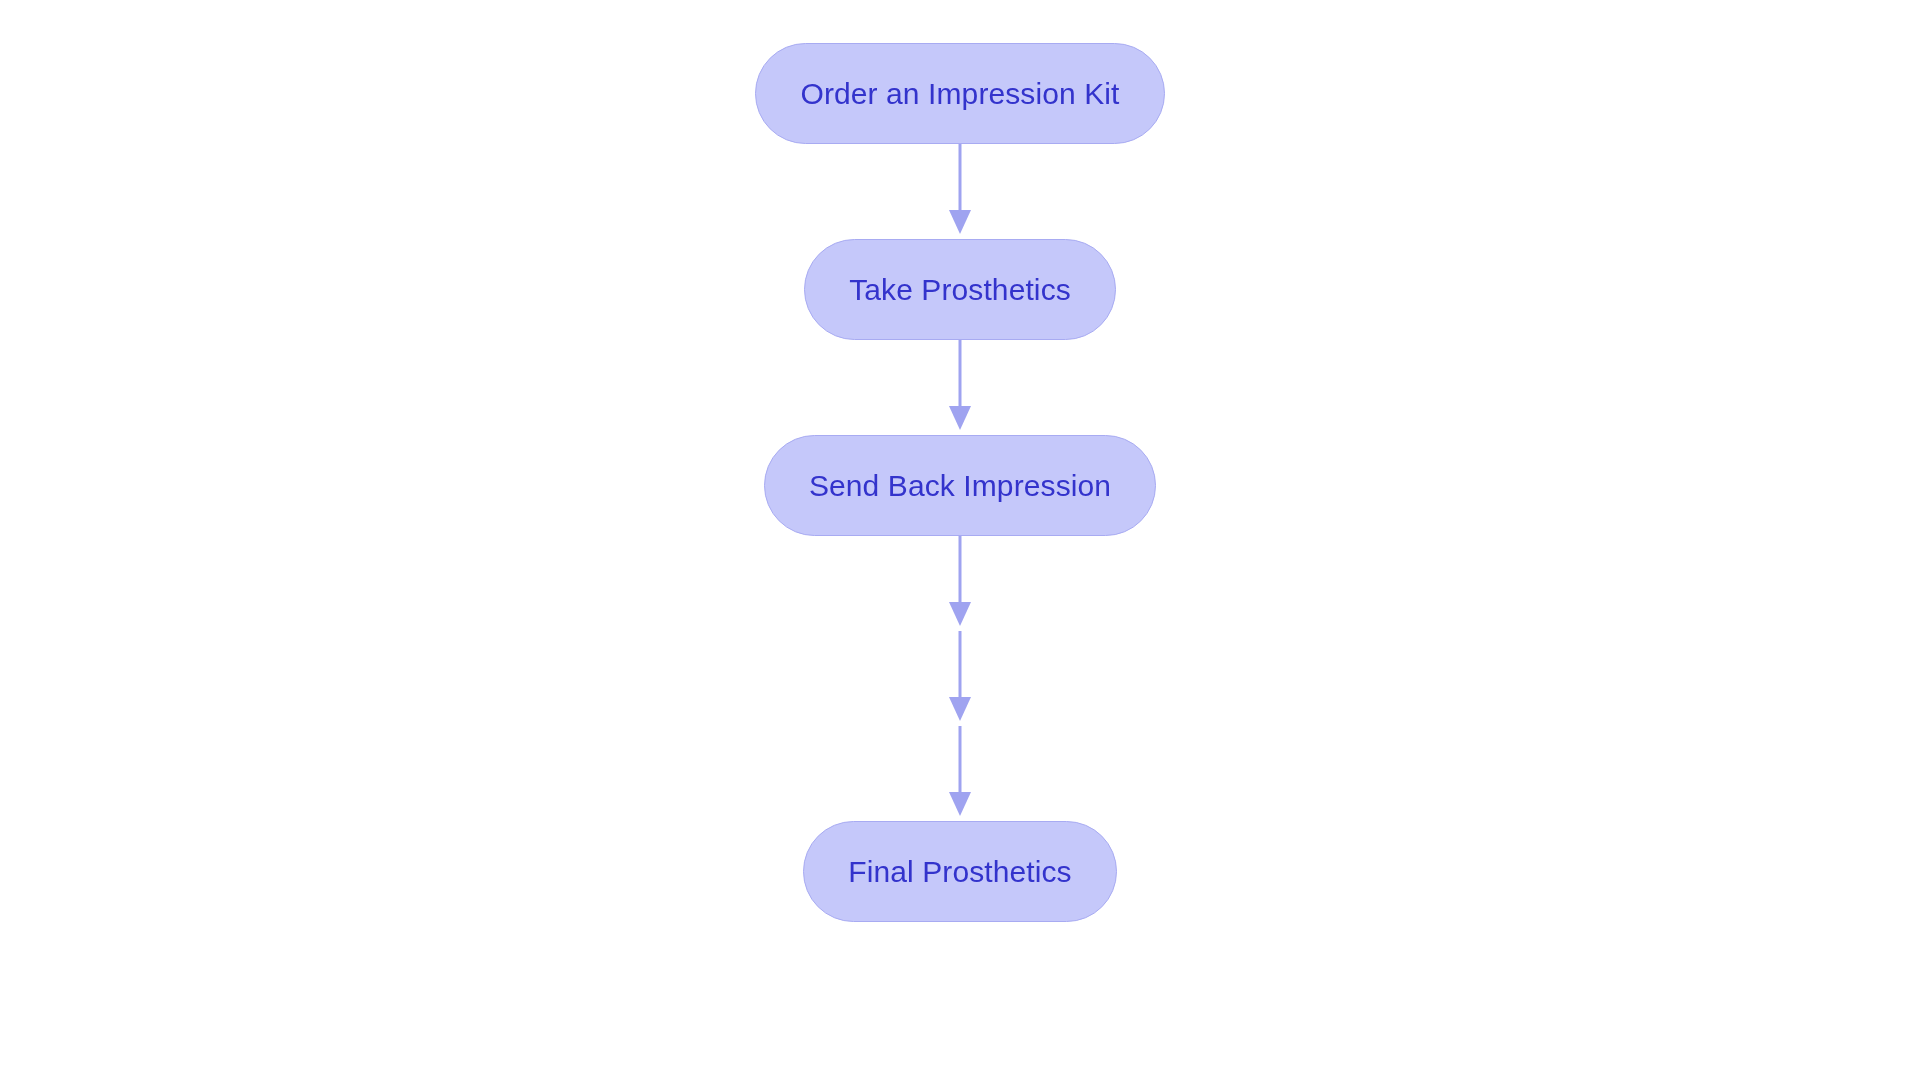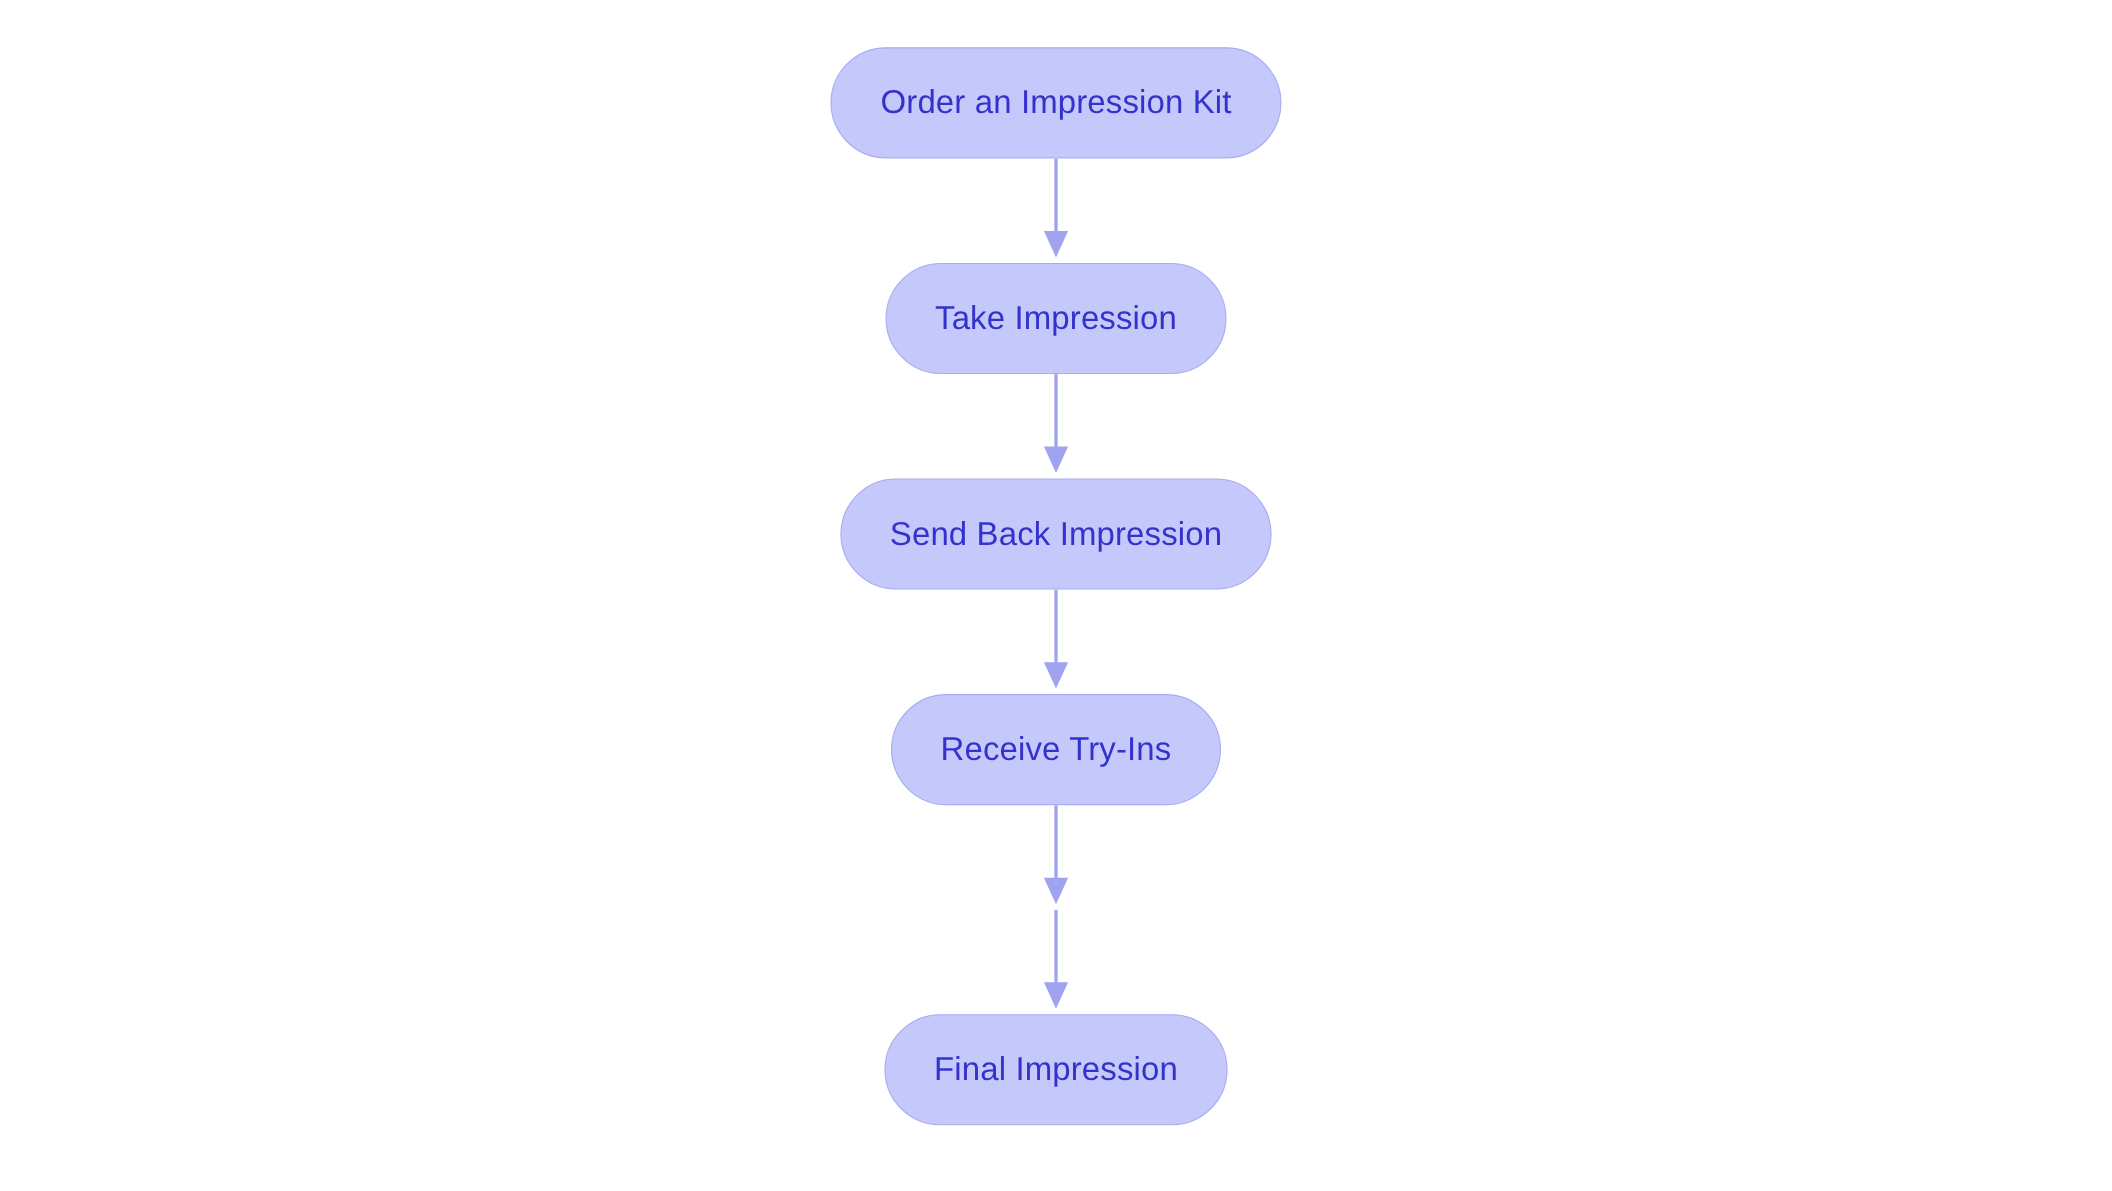--- a/index.html
+++ b/index.html
@@ -81,58 +81,55 @@
     </div>
 
     <div class="connector">
       <svg width="40" height="95" viewBox="0 0 40 95" xmlns="http://www.w3.org/2000/svg">
         <line x1="20" y1="0" x2="20" y2="72" stroke="#9fa3f0" stroke-width="3"></line>
         <polygon points="20,90 9,66 31,66" fill="#9fa3f0"></polygon>
       </svg>
     </div>
 
     <div class="node">
-      <span class="node-label">Take Impression</span>
+      <span class="node-label">Take Prosthetics</span>
     </div>
 
     <div class="connector">
       <svg width="40" height="95" viewBox="0 0 40 95" xmlns="http://www.w3.org/2000/svg">
         <line x1="20" y1="0" x2="20" y2="72" stroke="#9fa3f0" stroke-width="3"></line>
         <polygon points="20,90 9,66 31,66" fill="#9fa3f0"></polygon>
       </svg>
     </div>
 
     <div class="node">
       <span class="node-label">Send Back Impression</span>
     </div>
 
     <div class="connector">
       <svg width="40" height="95" viewBox="0 0 40 95" xmlns="http://www.w3.org/2000/svg">
         <line x1="20" y1="0" x2="20" y2="72" stroke="#9fa3f0" stroke-width="3"></line>
         <polygon points="20,90 9,66 31,66" fill="#9fa3f0"></polygon>
       </svg>
     </div>
 
-    <div class="node">
-      <span class="node-label">Receive Try-Ins</span>
-    </div>
 
     <div class="connector">
       <svg width="40" height="95" viewBox="0 0 40 95" xmlns="http://www.w3.org/2000/svg">
         <line x1="20" y1="0" x2="20" y2="72" stroke="#9fa3f0" stroke-width="3"></line>
         <polygon points="20,90 9,66 31,66" fill="#9fa3f0"></polygon>
       </svg>
     </div>
 
 
     <div class="connector">
       <svg width="40" height="95" viewBox="0 0 40 95" xmlns="http://www.w3.org/2000/svg">
         <line x1="20" y1="0" x2="20" y2="72" stroke="#9fa3f0" stroke-width="3"></line>
         <polygon points="20,90 9,66 31,66" fill="#9fa3f0"></polygon>
       </svg>
     </div>
 
     <div class="node">
-      <span class="node-label">Final Impression</span>
+      <span class="node-label">Final Prosthetics</span>
     </div>
 
   </div>
 </div>
 
 </body></html>

